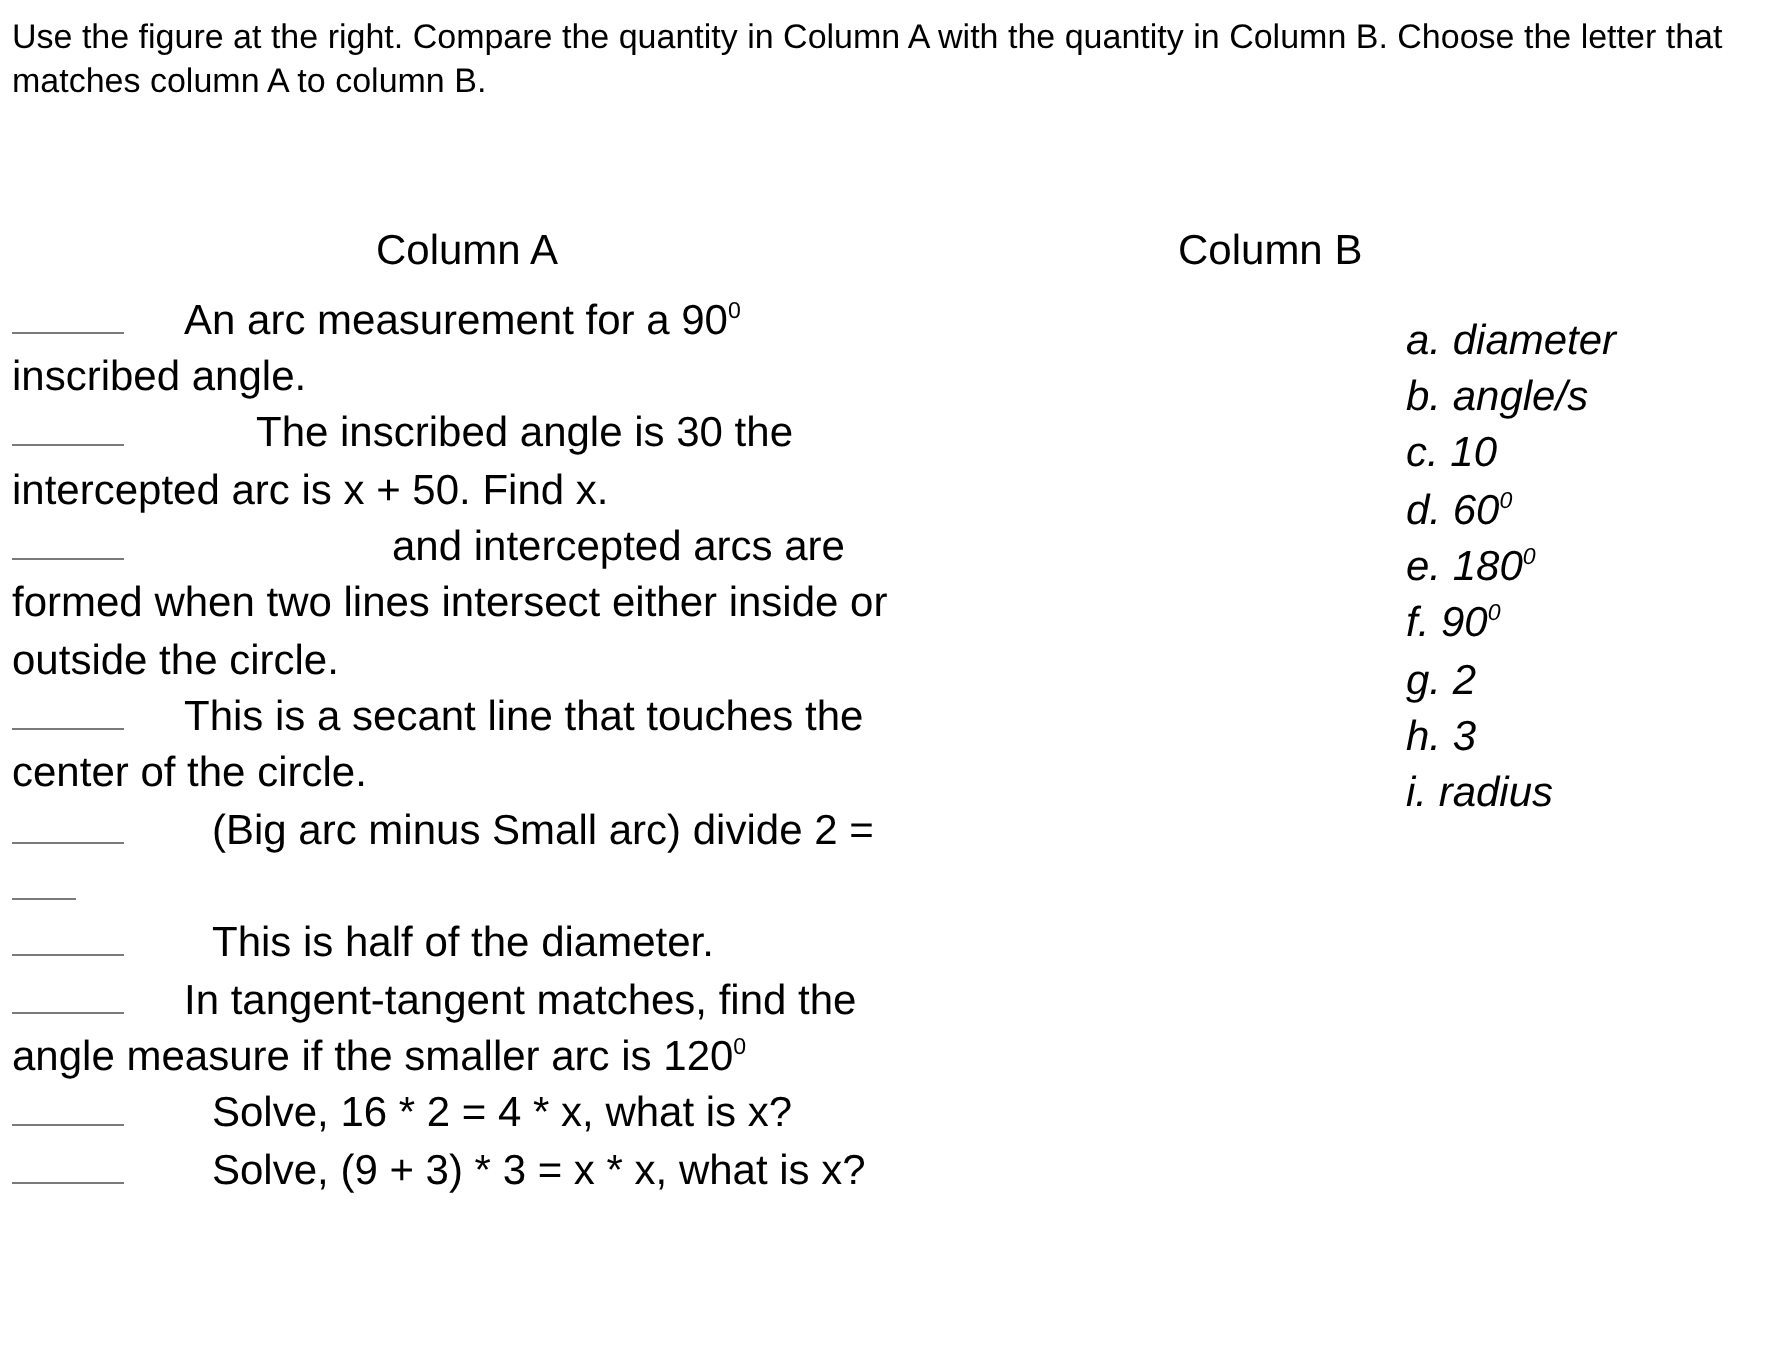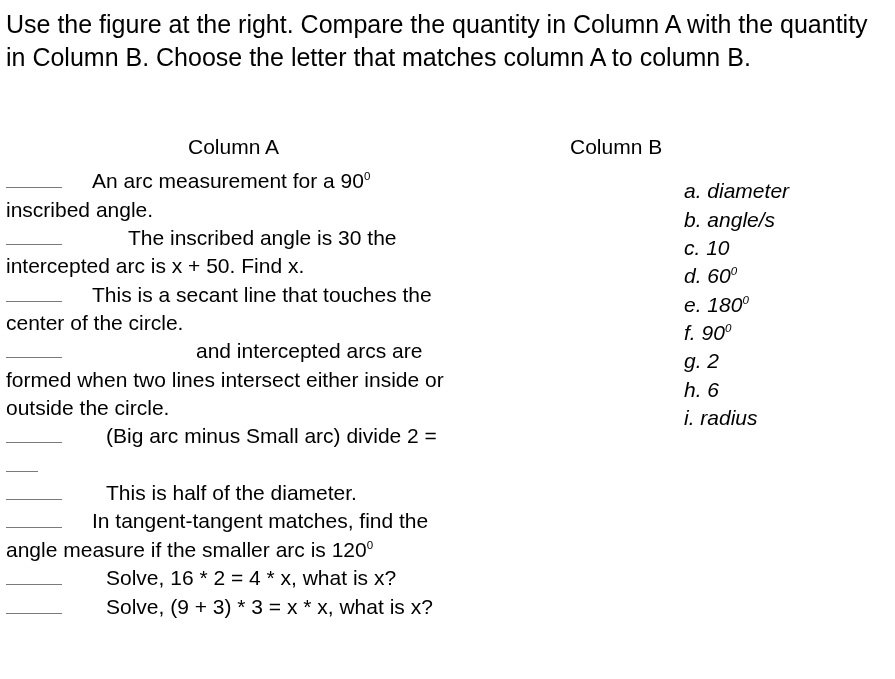--- a/index.html
+++ b/index.html
@@ -8,27 +8,27 @@
       font-family: Arial, Helvetica, sans-serif;
       font-size: 21px;
       color: #000000;
       line-height: 1.35;
       width: 895px;
       height: 679px;
       overflow: hidden;
       padding: 8px 6px;
     }
     .instructions {
-      font-size: 25px;
+      font-size: 17px;
       line-height: 1.3;
       margin-bottom: 60px;
     }
     .columns-wrap {
       display: flex;
-      gap: 29px;
+      gap: 48px;
     }
     .colA {
       flex: 0 0 505px;
     }
     .colA-header {
       text-align: center;
       margin-bottom: 6px;
       padding-right: 50px;
     }
     .colB {
@@ -89,31 +89,31 @@
       <span>inscribed angle.</span>
     </div>
 
     <div class="item">
       <span class="blank"></span><span class="lead-gap"></span><span class="lead-dots"></span><span>The  inscribed  angle  is  30  the</span>
       <br>
       <span>intercepted arc is x + 50. Find x.</span>
     </div>
 
     <div class="item">
-      <span class="blank"></span><span class="lead-dots"></span><span>This is a secant line that touches the</span>
-      <br>
-      <span>center of the circle.</span>
-    </div>
-
-    <div class="item">
       <span class="blank"></span><span style="display:inline-block;width:126px"></span><span>and  intercepted  arcs  are</span>
       <br>
       <span>formed when two lines intersect either inside or</span>
       <br>
       <span>outside the circle.</span>
+    </div>
+
+    <div class="item">
+      <span class="blank"></span><span class="lead-dots"></span><span>This is a secant line that touches the</span>
+      <br>
+      <span>center of the circle.</span>
     </div>
 
     <div class="item">
       <span class="blank"></span><span class="lead-gap"></span><span>(Big arc minus Small arc) divide 2 =</span>
     </div>
 
     <div class="item">
       <span class="blank-short"></span>
     </div>
 
@@ -141,18 +141,18 @@
   <div class="colB">
     <div class="colB-header">Column B</div>
     <div class="colB-list">
       <div>a. diameter</div>
       <div>b. angle/s</div>
       <div>c. 10</div>
       <div><span>d. 60</span><span class="sup">0</span></div>
       <div><span>e. 180</span><span class="sup">0</span></div>
       <div><span>f. 90</span><span class="sup">0</span></div>
       <div>g. 2</div>
-      <div>h. 6</div>
+      <div>h. 3</div>
       <div>i. radius</div>
     </div>
   </div>
 
 </div>
 
 </body></html>

